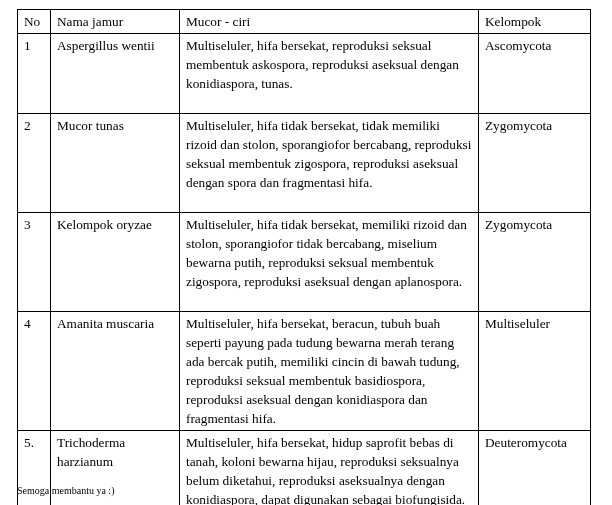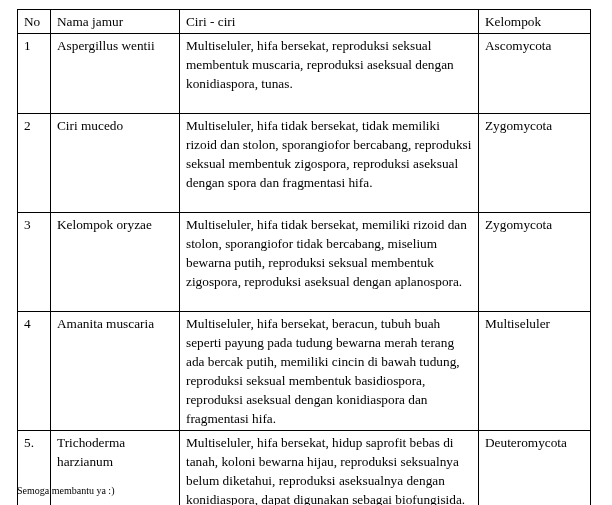--- a/index.html
+++ b/index.html
@@ -88,48 +88,48 @@
     </colgroup>
     <tbody>
       <tr class="header-row">
         <td>
             <span class="cell-text">No</span>
           </td>
         <td>
             <span class="cell-text">Nama jamur</span>
           </td>
         <td>
-            <span class="cell-text">Ciri - ciri</span>
+            <span class="cell-text">Mucor - ciri</span>
           </td>
         <td>
             <span class="cell-text">Kelompok</span>
           </td>
       </tr>
 
       <tr class="r1">
         <td>
             <span class="cell-text">1</span>
           </td>
         <td>
             <span class="cell-text species">Aspergillus wentii</span>
           </td>
         <td>
-            <span class="cell-text">Multiseluler, hifa bersekat, reproduksi seksual membentuk muscaria, reproduksi aseksual dengan konidiaspora, tunas.</span>
+            <span class="cell-text">Multiseluler, hifa bersekat, reproduksi seksual membentuk askospora, reproduksi aseksual dengan konidiaspora, tunas.</span>
           </td>
         <td>
             <span class="cell-text">Ascomycota</span>
           </td>
       </tr>
 
       <tr class="r2">
         <td>
             <span class="cell-text">2</span>
           </td>
         <td>
-            <span class="cell-text species">Ciri mucedo</span>
+            <span class="cell-text species">Mucor tunas</span>
           </td>
         <td>
             <span class="cell-text">Multiseluler, hifa tidak bersekat, tidak memiliki rizoid dan stolon, sporangiofor bercabang, reproduksi seksual membentuk zigospora, reproduksi aseksual dengan spora dan fragmentasi hifa.</span>
           </td>
         <td>
             <span class="cell-text">Zygomycota</span>
           </td>
       </tr>
 
       <tr class="r3">

